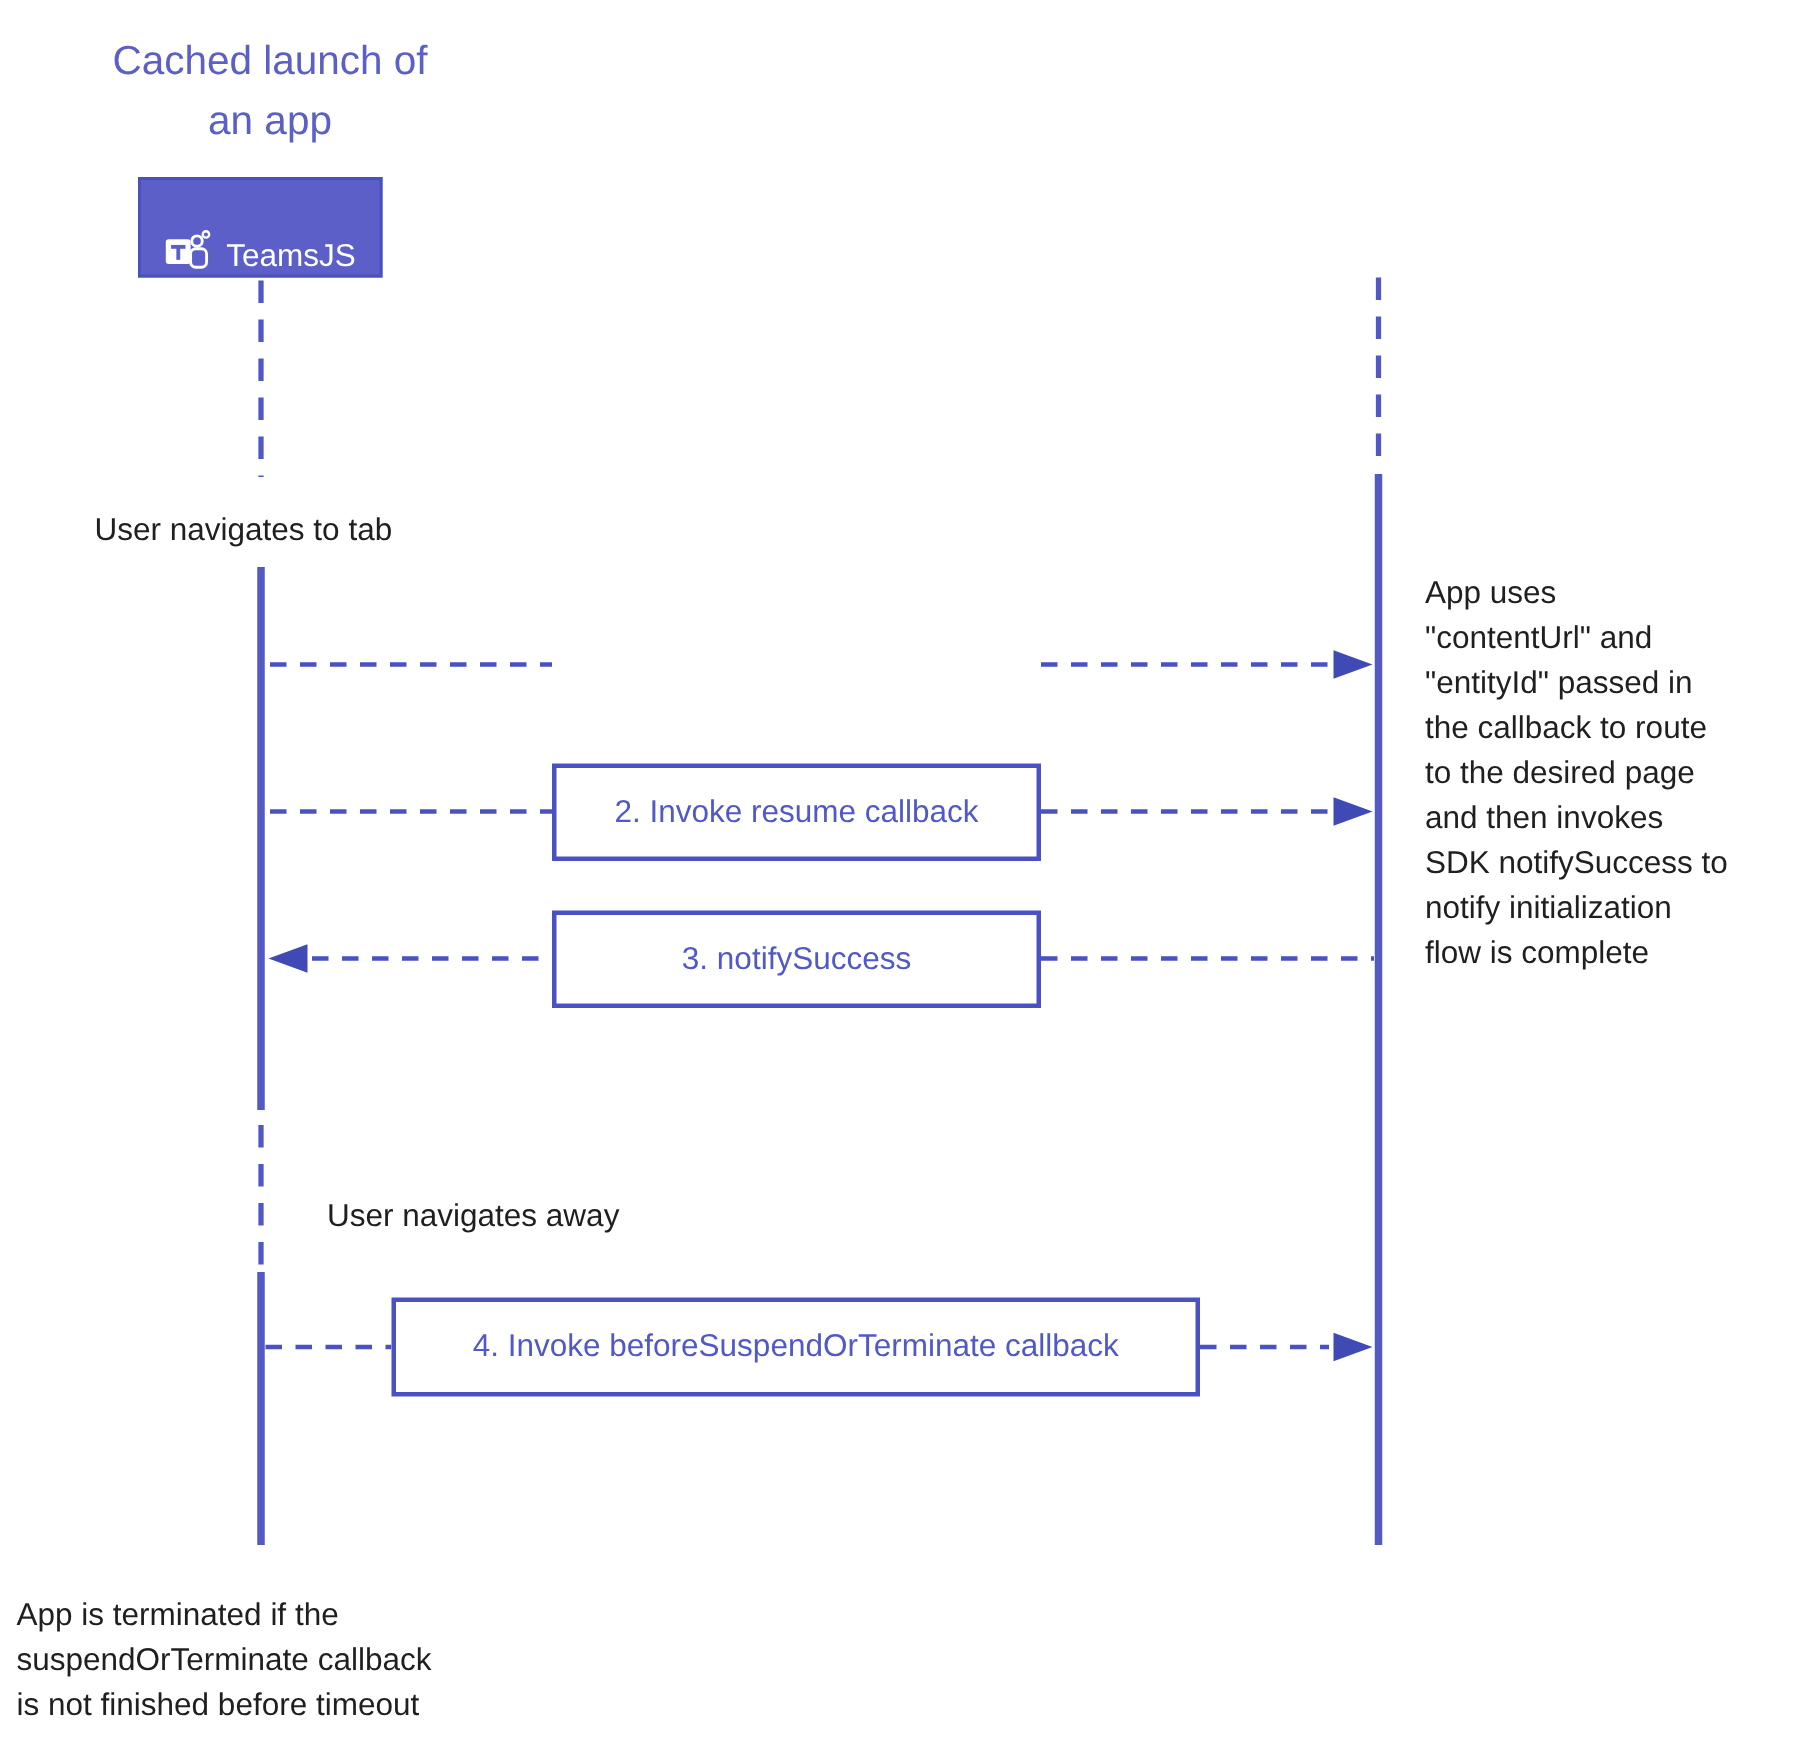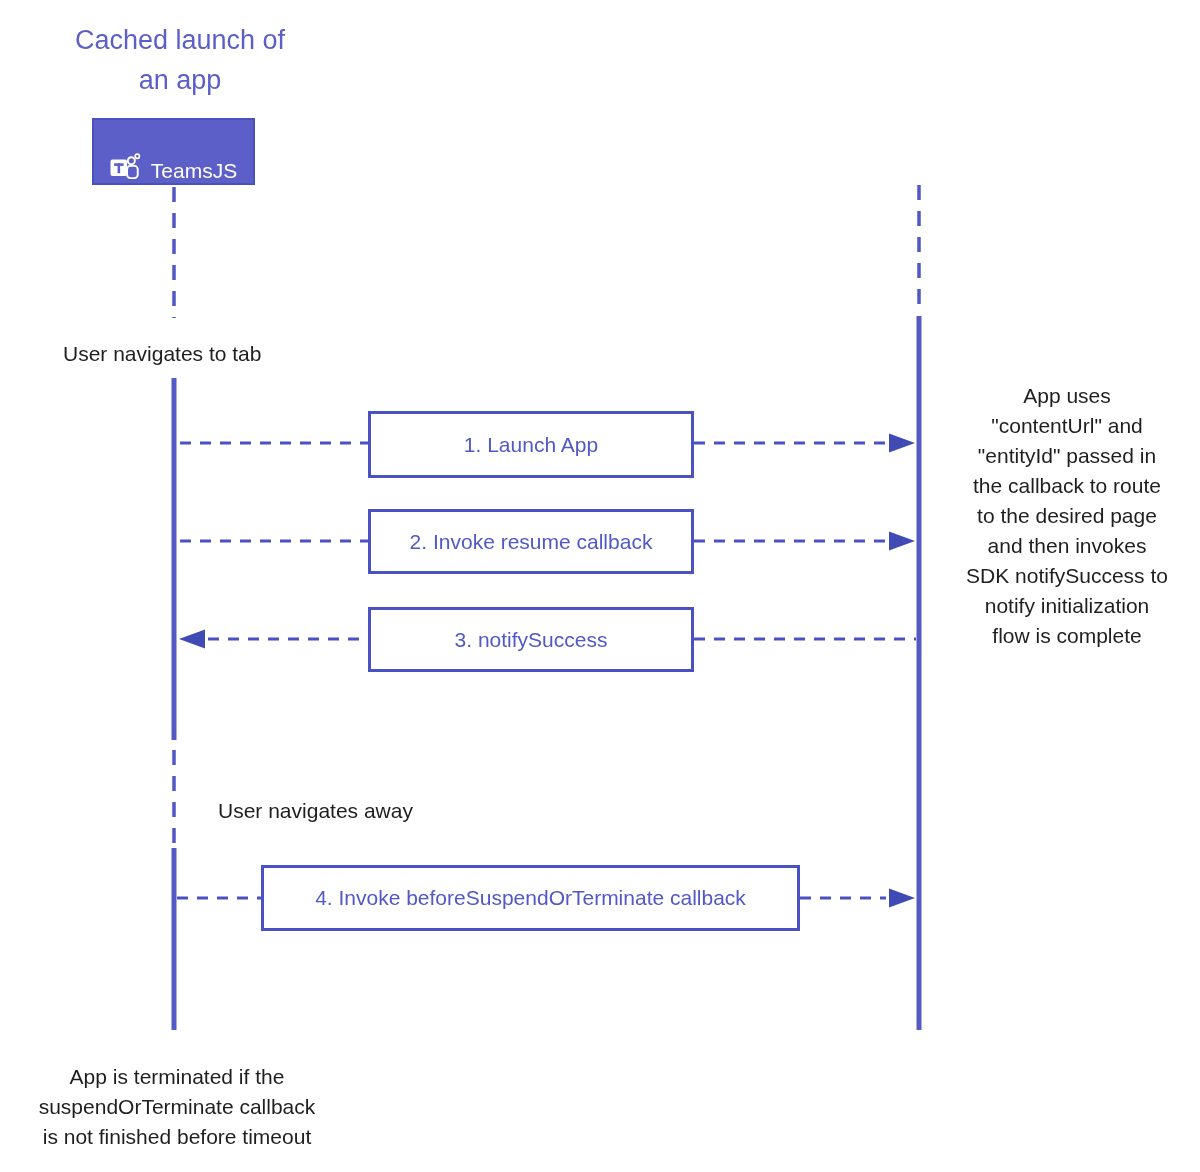--- a/index.html
+++ b/index.html
@@ -25,21 +25,21 @@
     position:absolute;background:#ffffff;border:3px solid #4A51C2;
     box-sizing:border-box;display:flex;align-items:center;justify-content:center;
     color:#5158C7;font-size:21px;
   }
   #msg-1{left:368px;top:411px;width:326px;height:67px;}
   #msg-2{left:368px;top:509px;width:326px;height:65px;}
   #msg-3{left:368px;top:607px;width:326px;height:65px;}
   #msg-4{left:261px;top:865px;width:539px;height:66px;text-align:right;}
   .note{
     position:absolute;color:#1F1F1F;font-size:21px;line-height:30px;
-    text-align:center;white-space:pre-line;
+    text-align:left;white-space:pre-line;
   }
   #note-nav-tab{left:63px;top:327px;text-align:left;margin-top:12px;}
   #note-nav-away{left:218px;top:772px;text-align:left;margin-top:24px;}
   #note-app-uses{left:950px;top:381px;width:234px;}
   #note-app-performs{left:950px;top:894px;width:234px;}
   #note-termination{left:11px;top:1062px;width:332px;}
 </style>
 </head>
 <body>
 
@@ -83,23 +83,20 @@
         <circle cx="25.6" cy="3" r="2" fill="none" stroke="#ffffff" stroke-width="1.5"></circle>
         <rect x="0.5" y="6" width="15.5" height="15.5" rx="1.8" fill="#ffffff"></rect>
         <rect x="3.8" y="9.6" width="9" height="2.4" fill="#5B5FC7"></rect>
         <rect x="7.1" y="9.6" width="2.4" height="9.3" fill="#5B5FC7"></rect>
       </svg>
     </span>
     <span>TeamsJS</span>
   </div>
 
 
-  <div class="msgbox" id="msg-1">
-    <span>1. Launch App</span>
-  </div>
   <div class="msgbox" id="msg-2">
     <span>2. Invoke resume callback</span>
   </div>
   <div class="msgbox" id="msg-3">
     <span>3. notifySuccess</span>
   </div>
   <div class="msgbox" id="msg-4">
     <span>4. Invoke beforeSuspendOrTerminate callback</span>
   </div>
 

